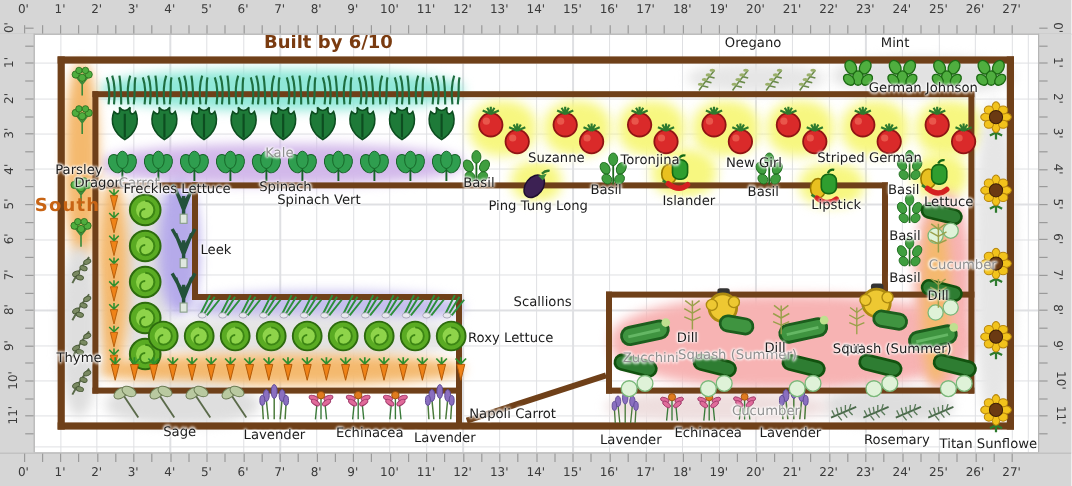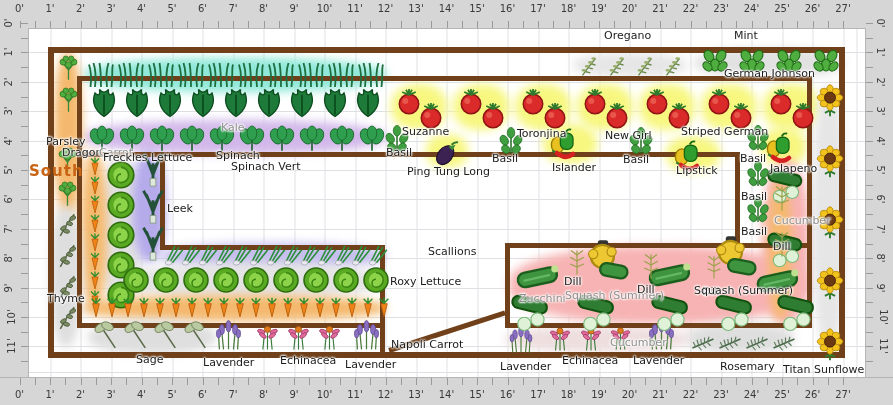--- a/index.html
+++ b/index.html
@@ -272,20 +272,21 @@
       <span class="rlab" style="left: 10px; top: 83.2px; transform: translateY(-50%) rotate(90deg);">3'</span>
       <span class="rlab" style="left: 10px; top: 112.6px; transform: translateY(-50%) rotate(90deg);">4'</span>
       <span class="rlab" style="left: 10px; top: 142px; transform: translateY(-50%) rotate(90deg);">5'</span>
       <span class="rlab" style="left: 10px; top: 171.4px; transform: translateY(-50%) rotate(90deg);">6'</span>
       <span class="rlab" style="left: 10px; top: 200.8px; transform: translateY(-50%) rotate(90deg);">7'</span>
       <span class="rlab" style="left: 10px; top: 230.2px; transform: translateY(-50%) rotate(90deg);">8'</span>
       <span class="rlab" style="left: 10px; top: 259.6px; transform: translateY(-50%) rotate(90deg);">9'</span>
       <span class="rlab" style="left: 10px; top: 289px; transform: translateY(-50%) rotate(90deg);">10'</span>
       <span class="rlab" style="left: 10px; top: 318.4px; transform: translateY(-50%) rotate(90deg);">11'</span>
     </div>
+  <div id="built-note">Built by 6/10</div>
   <div id="south-label">South</div>
 <div class="glow" style="left: 84px; top: 58px; width: 302px; height: 34px; background: rgb(143, 232, 216);"></div>
     <div class="glow" style="left: 84px; top: 120px; width: 302px; height: 34px; background: rgb(210, 184, 234);"></div>
     <div class="glow" style="left: 100px; top: 155px; width: 42px; height: 152px; background: rgb(226, 226, 226);"></div>
     <div class="glow" style="left: 81px; top: 152px; width: 26px; height: 158px; background: rgb(244, 185, 110);"></div>
     <div class="glow" style="left: 132px; top: 150px; width: 34px; height: 112px; background: rgb(181, 170, 234);"></div>
     <div class="glow" style="left: 391px; top: 84px; width: 56px; height: 46px; background: rgb(247, 247, 128);"></div>
     <div class="glow" style="left: 453px; top: 84px; width: 56px; height: 46px; background: rgb(247, 247, 128);"></div>
     <div class="glow" style="left: 515px; top: 84px; width: 56px; height: 46px; background: rgb(247, 247, 128);"></div>
     <div class="glow" style="left: 577px; top: 84px; width: 56px; height: 46px; background: rgb(247, 247, 128);"></div>
@@ -834,30 +835,30 @@
     <div class="lab" style="left: 605px; top: 85px; margin-top: 44px;">New Girl</div>
     <div class="lab" style="left: 46px; top: 135px;">Parsley</div>
     <div class="lab" style="left: 62px; top: 146px;">Dragon</div>
     <div class="lab gray" style="left: 99px; top: 146px;">Carrot</div>
     <div class="lab" style="left: 103px; top: 151px;">Freckles Lettuce</div>
     <div class="lab gray" style="left: 221px; top: 121px;">Kale</div>
     <div class="lab" style="left: 216px; top: 149px; text-align: center;">Spinach</div>
     <div class="lab" style="left: 231px; top: 160px;">Spinach Vert</div>
     <div class="lab" style="left: 167px; top: 202px;">Leek</div>
     <div class="lab" style="left: 386px; top: 146px;">Basil</div>
-    <div class="lab" style="left: 402px; top: 125px;">Suzanne</div>
+    <div class="lab" style="left: 440px; top: 125px;">Suzanne</div>
     <div class="lab" style="left: 407px; top: 165px;">Ping Tung Long</div>
     <div class="lab" style="left: 492px; top: 152px;">Basil</div>
     <div class="lab" style="left: 517px; top: 127px;">Toronjina</div>
     <div class="lab" style="left: 552px; top: 161px;">Islander</div>
     <div class="lab" style="left: 623px; top: 153px;">Basil</div>
     <div class="lab" style="left: 681px; top: 125px;">Striped German</div>
     <div class="lab" style="left: 676px; top: 164px;">Lipstick</div>
     <div class="lab" style="left: 740px; top: 152px;">Basil</div>
-    <div class="lab" style="left: 770px; top: 162px;">Jalapeno</div>
+    <div class="lab" style="left: 770px; top: 162px;">Lettuce</div>
     <div class="lab" style="left: 741px; top: 190px;">Basil</div>
     <div class="lab gray" style="left: 774px; top: 214px;">Cucumber</div>
     <div class="lab" style="left: 741px; top: 225px;">Basil</div>
     <div class="lab" style="left: 773px; top: 240px;">Dill</div>
     <div class="lab" style="left: 428px; top: 245px;">Scallions</div>
     <div class="lab" style="left: 390px; top: 275px;">Roxy Lettuce</div>
     <div class="lab" style="left: 391px; top: 302px; margin-top: 36px;">Napoli Carrot</div>
     <div class="lab" style="left: 47px; top: 292px;">Thyme</div>
     <div class="lab" style="left: 564px; top: 275px;">Dill</div>
     <div class="lab gray" style="left: 519px; top: 292px;">Zucchini</div>

